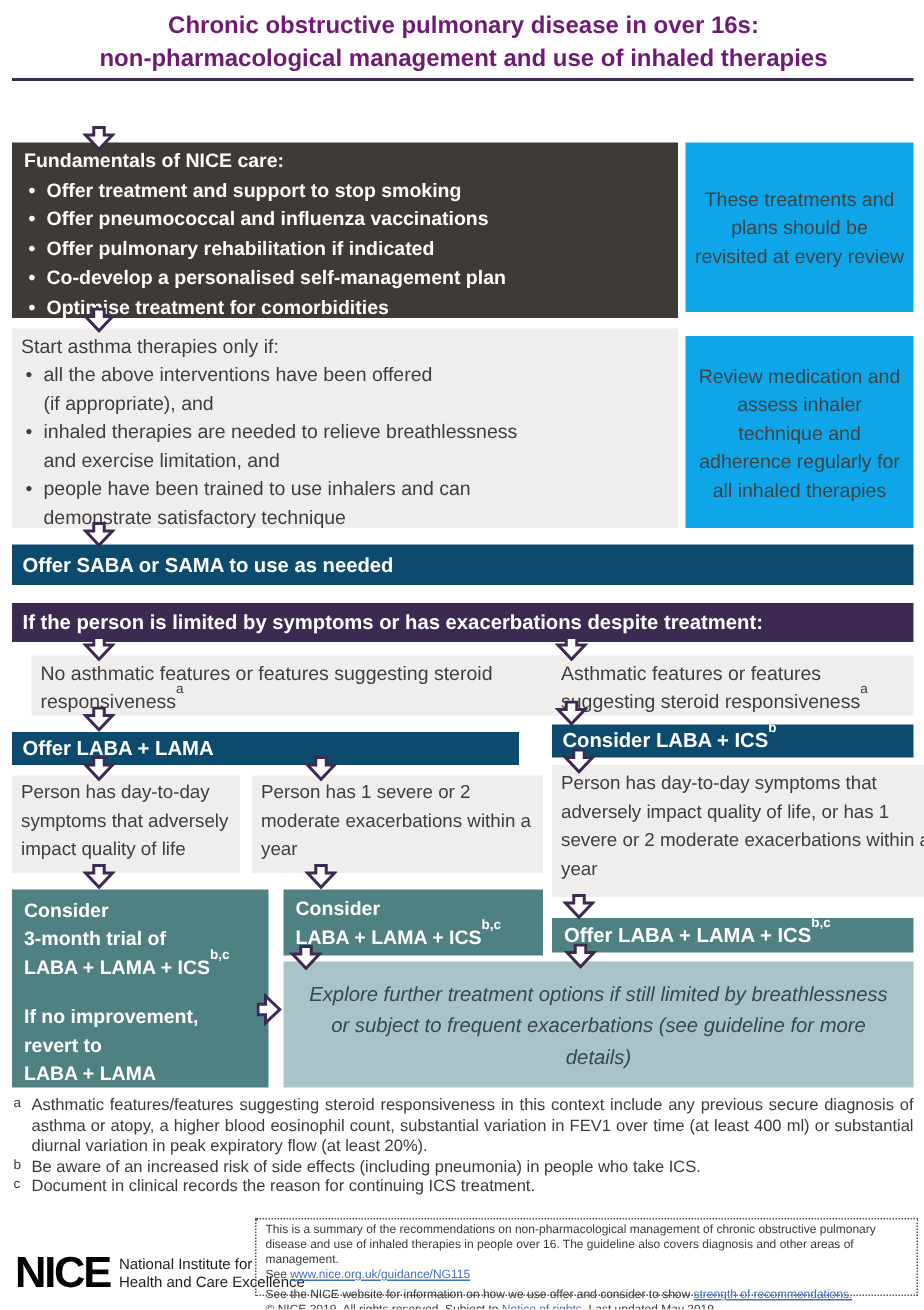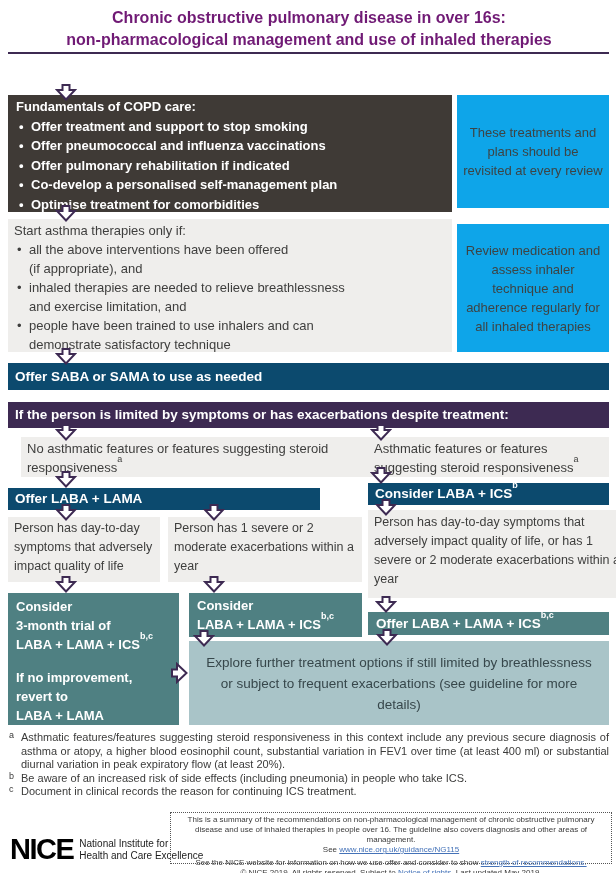--- a/index.html
+++ b/index.html
@@ -23,21 +23,21 @@
                line-height:19px; }
   .darkbox   { background:#3f3a36; color:#fff; font-size:13px; line-height:19.5px;
                padding:2px 8px; }
   .lightbox  { background:#efeeec; color:#3e3e3d; font-size:13px; line-height:19px;
                padding:2px 6px; }
   .notebox   { background:#0ea5e9; color:#3d4445; font-size:13px; line-height:19px;
                text-align:center; display:flex; align-items:center; justify-content:center;
                padding:4px 6px; }
   .explore   { background:#a9c4c8; color:#37474b; font-size:13.5px; line-height:21px;
                text-align:center; display:flex; align-items:center; justify-content:center;
-               padding:4px 16px; }
+               padding:4px 16px;font-style:italic; }
 
   .darkbox .hd { font-weight:bold; }
   ul.blt { margin:0; padding:0; list-style:none; }
   ul.blt li { position:relative; padding-left:15px; white-space:pre-line; }
   ul.blt li::before { content:"\2022"; position:absolute; left:3px; }
   .darkbox ul.blt li { font-weight:bold; }
 
   sup { font-size:9px; line-height:0; position:relative; top:-5px; font-weight:inherit; }
 
   .pre { white-space:pre-line; }
@@ -53,39 +53,39 @@
   .fn { position:relative; padding-left:13px; }
   .fn .mk { position:absolute; left:1px; top:-2px; font-size:9px; }
   .fn .tx.just { text-align:justify; display:block; }
 
   
   .logo { left:10px; top:836px; display:flex; align-items:flex-end; gap:6px; }
   .logo .nice { font-size:29px; font-weight:bold; letter-spacing:-1.5px; color:#000;
                 line-height:26px; }
   .logo .tag  { font-size:10px; line-height:11.5px; color:#1c1c1c; padding-bottom:1px; }
   .smallprint { left:170px; top:812px; width:442px; height:52px; border:1px dotted #555;
-                font-size:8px; line-height:10px; text-align:center; color:#3a3a3a;
+                font-size:8px; line-height:10px; color:#3a3a3a;
                 padding:2px 6px; }
   .smallprint .p2 { margin-top:3px; }
   .lnk { color:#4472b8; text-decoration:underline; cursor:pointer; }
 </style>
 </head>
 <body>
 
 <div class="page">
 
   <div class="abs title">
     <div>Chronic obstructive pulmonary disease in over 16s:</div>
     <div>non-pharmacological management and use of inhaled therapies</div>
   </div>
   <div class="abs rule"></div>
 
 
   <div class="abs darkbox" style="left:8px; top:95px; width:444px; height:117px;">
-    <div class="hd">Fundamentals of COPD care:</div>
+    <div class="hd">Fundamentals of NICE care:</div>
     <ul class="blt">
       <li>Offer treatment and support to stop smoking</li>
       <li>Offer pneumococcal and influenza vaccinations</li>
       <li>Offer pulmonary rehabilitation if indicated</li>
       <li>Co-develop a personalised self-management plan</li>
       <li>Optimise treatment for comorbidities</li>
     </ul>
   </div>
   <div class="abs notebox" style="left:457px; top:95px; width:152px; height:113px;">
     <span>These treatments and plans should be revisited at every review</span>
@@ -114,21 +114,21 @@
     <span>If the person is limited by symptoms or has exacerbations despite treatment:</span>
   </div>
 
   <div class="abs lightbox" style="left:21px; top:437px; width:354px; height:40px;">
     <span>No asthmatic features or features suggesting steroid responsiveness</span><sup>a</sup>
   </div>
   <div class="abs lightbox" style="left:368px; top:437px; width:241px; height:40px;">
     <span>Asthmatic features or features suggesting steroid responsiveness</span><sup>a</sup>
   </div>
 
-  <div class="abs steelbar" style="left:8px; top:488px; width:312px; height:22px; line-height:22px;">
+  <div class="abs steelbar" style="left:8px; top:488px; width:338px; height:22px; line-height:22px;">
     <span>Offer LABA + LAMA</span>
   </div>
   <div class="abs steelbar" style="left:368px; top:483px; width:241px; height:22px; line-height:22px;">
     <span>Consider LABA + ICS</span><sup>b</sup>
   </div>
 
   <div class="abs lightbox" style="left:8px; top:517px; width:152px; height:65px; font-size:12.5px;">
     <span>Person has day-to-day symptoms that adversely impact quality of life</span>
   </div>
   <div class="abs lightbox" style="left:168px; top:517px; width:194px; height:65px; font-size:12.5px;">

